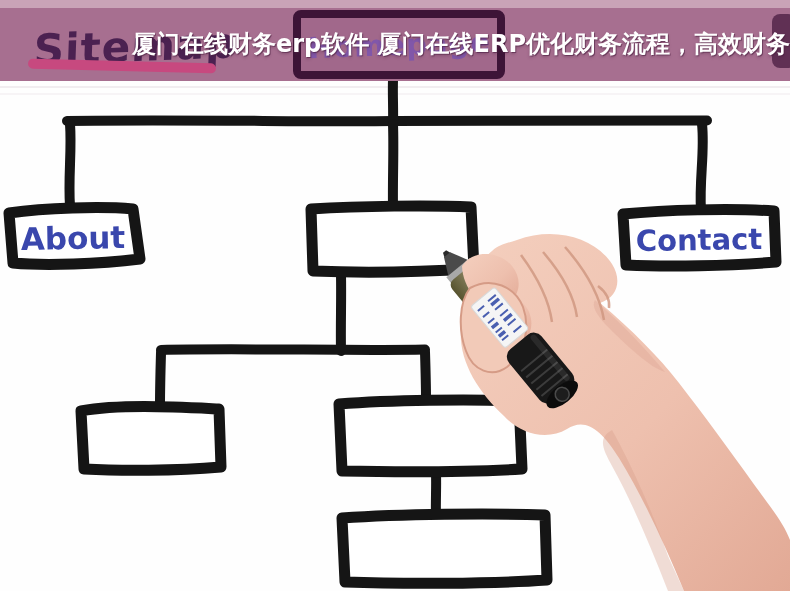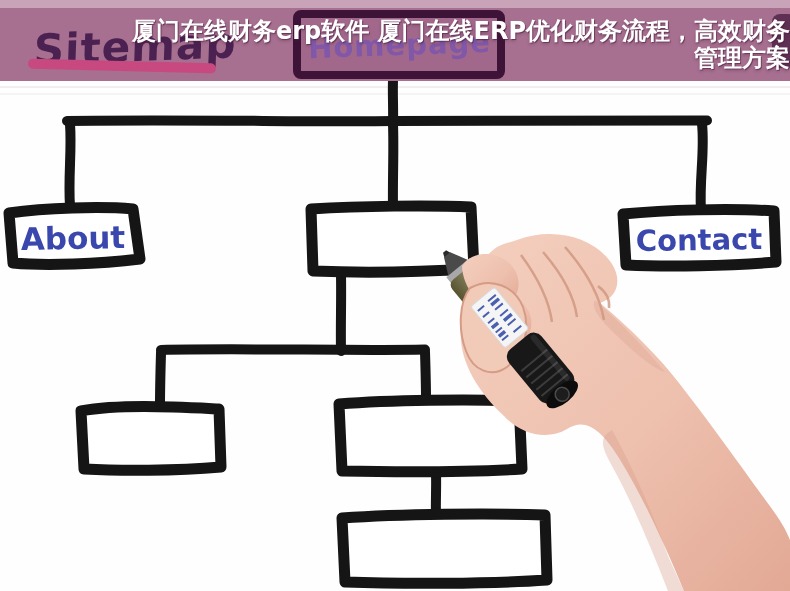--- a/index.html
+++ b/index.html
@@ -146,16 +146,15 @@
   <div class="banner">
     <div class="sitemap-brand">Sitemap</div>
     <div class="sitemap-underline"></div>
     <div class="homepage-box">
       <div class="homepage-label">Homepage</div>
     </div>
     <div class="banner-right-bar"></div>
   </div>
   <div class="headline">
     <div>厦门在线财务erp软件 厦门在线ERP优化财务流程，高效财务</div>
-    <div>管理方案</div>
   </div>
 
 </div>
 
 </body></html>

